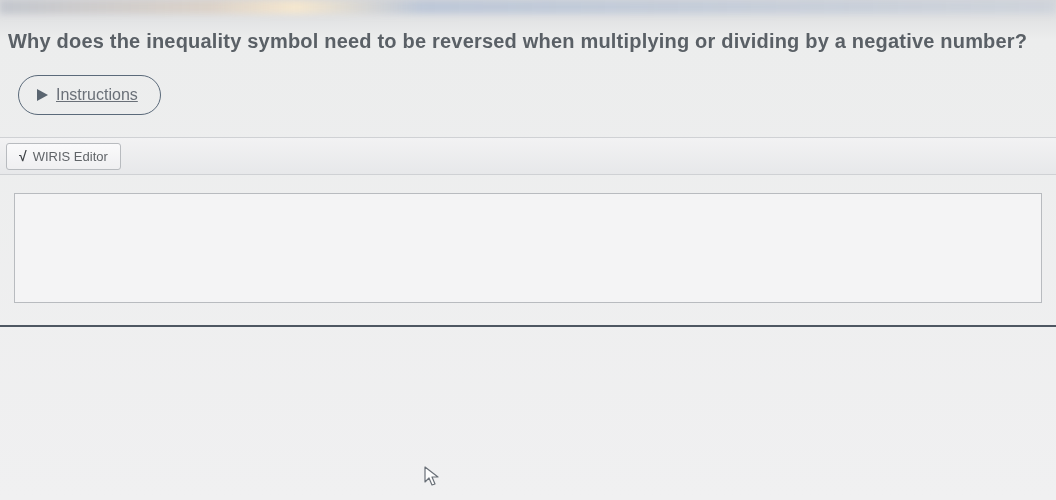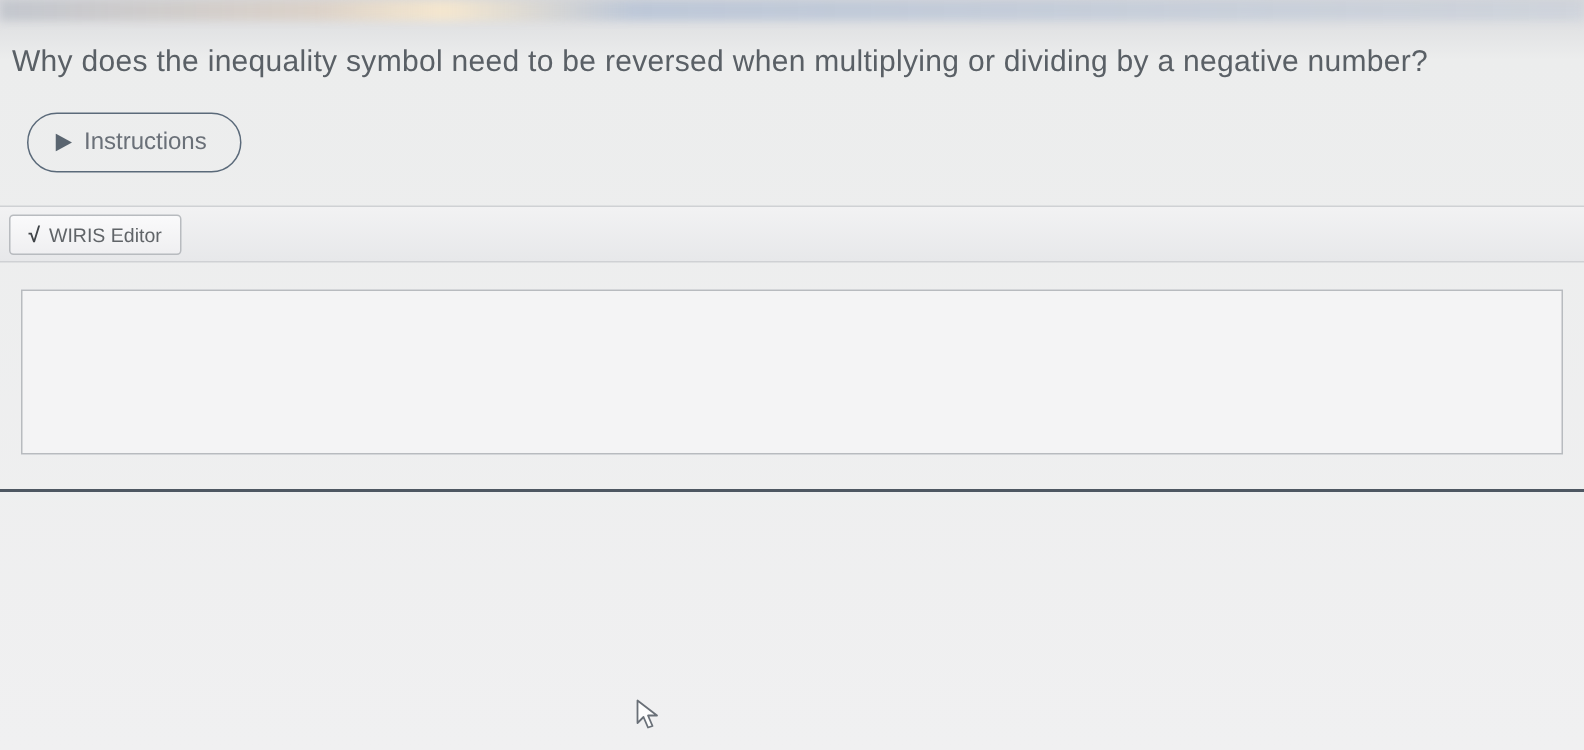--- a/index.html
+++ b/index.html
@@ -26,36 +26,37 @@
         rgba(220,200,180,0.5) 20%, 
         rgba(255,235,200,0.7) 28%, 
         rgba(160,180,210,0.5) 40%, 
         rgba(190,200,215,0.4) 100%);
       filter: blur(3px);
     }
     .question-text {
       padding: 30px 8px 0 8px;
       font-size: 20px;
       color: #5a6066;
-      font-weight: 400;
+      font-weight: 700;
       letter-spacing: 0.2px;
     }
     .instructions-button {
       display: inline-flex;
       align-items: center;
       gap: 8px;
       margin: 22px 0 0 18px;
       padding: 10px 22px 10px 18px;
       border: 1.5px solid #5b6a7a;
       border-radius: 24px;
       background: transparent;
       font-size: 16px;
       color: #6a7078;
       cursor: pointer;
       font-family: inherit;
+      text-decoration: underline;
     }
     .instructions-button .play-icon svg {
       display: block;
     }
     .editor-bar {
       margin-top: 22px;
       height: 38px;
       background: linear-gradient(to bottom, #f2f2f3, #e7e8ea);
       border-top: 1px solid #cfd1d4;
       border-bottom: 1px solid #cfd1d4;

